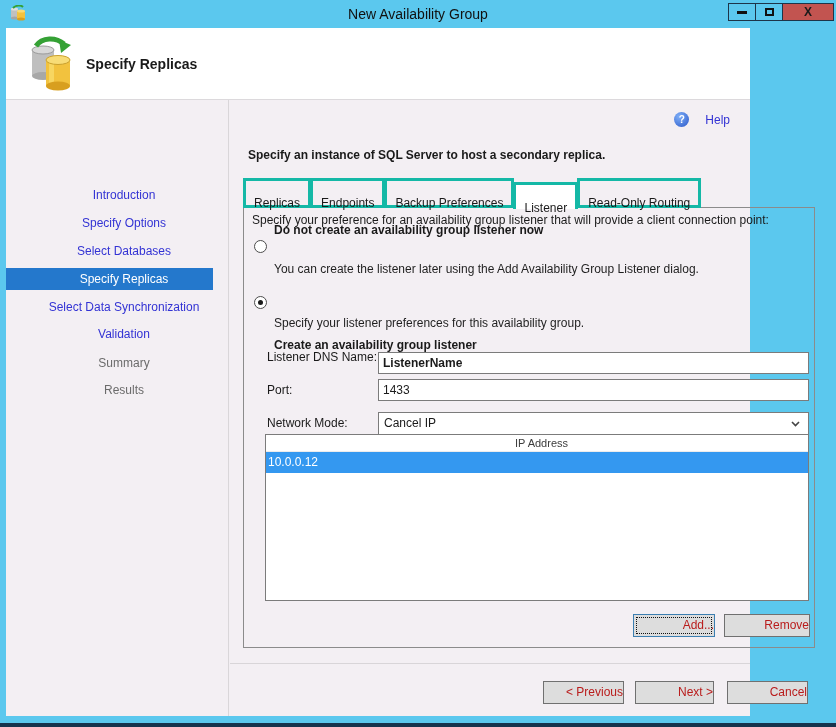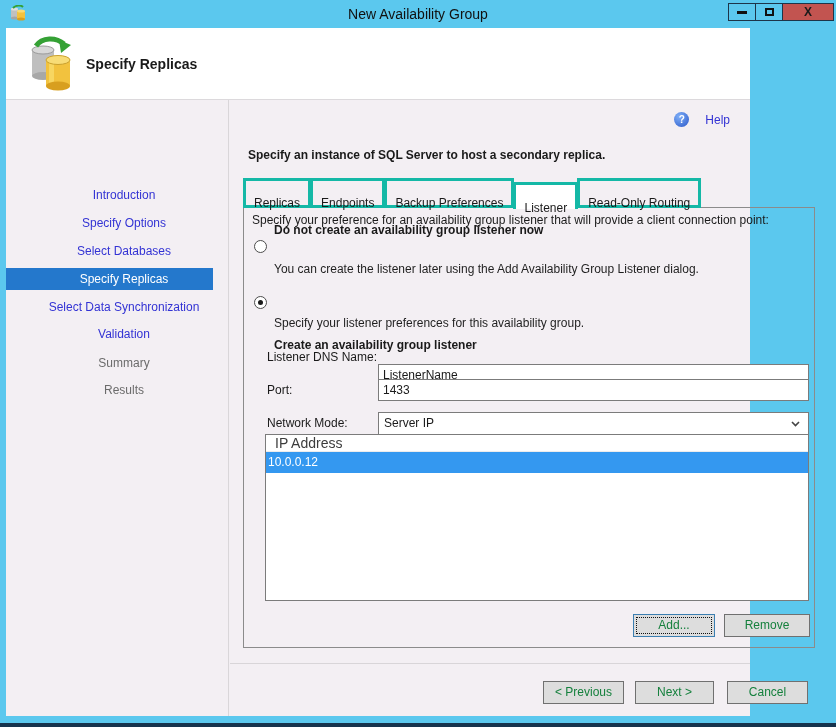--- a/index.html
+++ b/index.html
@@ -56,30 +56,30 @@
   .opt-label{position:absolute;left:30px;font-weight:bold;cursor:pointer;}
   .opt1-label{top:15px;}
   .opt2-label{top:88px;margin-top:42px;}
   .opt-desc{position:absolute;left:30px;color:#1f1f1f;}
   .opt1-desc{top:54px;text-align:right;}
   .opt2-desc{top:108px;}
 
   .fld-label{position:absolute;left:23px;}
   .lbl-dns{top:142px;} .lbl-port{top:175px;} .lbl-mode{top:208px;}
   .textbox{position:absolute;left:134px;width:431px;height:22px;border:1px solid #7b7b7b;background:#fff;font:12px "Liberation Sans","DejaVu Sans",sans-serif;padding:0 4px;color:#1a1a1a;outline:none;}
-  .tb-dns{top:156px;} .tb-port{top:171px;}
+  .tb-dns{top:144px;font-weight:bold;} .tb-port{top:171px;}
   .combo{position:absolute;left:134px;top:204px;width:431px;height:23px;border:1px solid #7b7b7b;background:#fff;line-height:21px;padding-left:5px;cursor:pointer;}
   .combo-chevron{position:absolute;right:8px;top:8px;}
 
   .ip-list{position:absolute;left:21px;top:226px;width:544px;height:167px;border:1px solid #7b7b7b;background:#fff;}
-  .ip-header{height:17px;line-height:16px;padding-left:9px;font-size:14px;color:#3c3c3c;border-bottom:1px solid #ececec;}
+  .ip-header{height:17px;line-height:16px;padding-left:9px;font-size:11px;color:#3c3c3c;border-bottom:1px solid #ececec;text-align:center;}
   .ip-row{height:21px;line-height:21px;padding-left:2px;cursor:pointer;}
   .ip-row.selected{background:var(--selection-blue,#3498f0);color:#fff;}
 
-  .btn{background:#dddddd;border:1px solid #707070;text-align:center;line-height:21px;cursor:pointer;font-size:12px;color:#15803d;}
+  .btn{background:#dddddd;border:1px solid #707070;text-align:right;line-height:21px;cursor:pointer;font-size:12px;color:#b91c1c;}
   .btn.focused{border-color:#3c7fb1;outline:1px dotted #111;outline-offset:-4px;}
   .add-btn{position:absolute;left:389px;top:406px;width:82px;height:23px;}
   .remove-btn{position:absolute;left:480px;top:406px;width:86px;height:23px;}
 
   .footer-sep{position:absolute;left:0;right:0;top:563px;border-top:1px solid #d8d5d8;}
   .btn-prev{position:absolute;left:313px;top:581px;width:81px;height:23px;}
   .btn-next{position:absolute;left:405px;top:581px;width:79px;height:23px;}
   .btn-cancel{position:absolute;left:497px;top:581px;width:81px;height:23px;}
 </style>
 </head>
@@ -166,21 +166,21 @@
         <div class="opt-desc opt2-desc">Specify your listener preferences for this availability group.</div>
 
         <div class="fld-label lbl-dns">Listener DNS Name:</div>
         <input class="textbox tb-dns" type="text" value="ListenerName" style="">
 
         <div class="fld-label lbl-port">Port:</div>
         <input class="textbox tb-port" type="text" value="1433" style="">
 
         <div class="fld-label lbl-mode">Network Mode:</div>
         <div class="combo">
-          <span>Server IP</span>
+          <span>Cancel IP</span>
           <svg class="combo-chevron" width="9" height="6" viewBox="0 0 9 6">
             <polyline points="1,1 4.5,4.5 8,1" fill="none" stroke="#444" stroke-width="1.6"></polyline>
           </svg>
         </div>
 
         <div class="ip-list">
           <div class="ip-header">IP Address</div>
           <div class="ip-row selected">10.0.0.12</div>
         </div>
 

